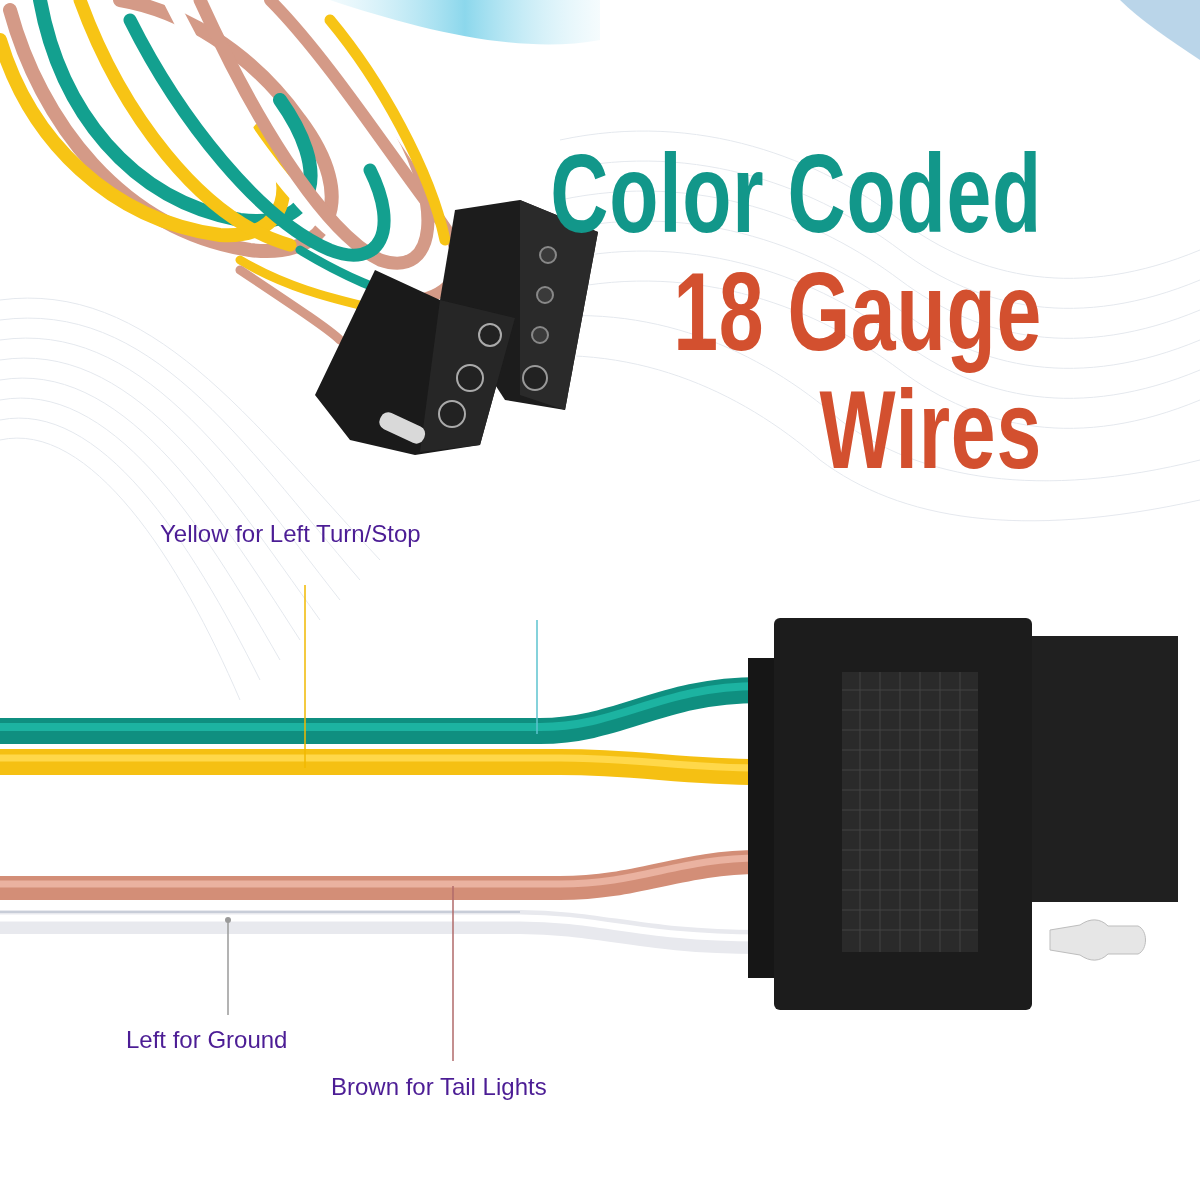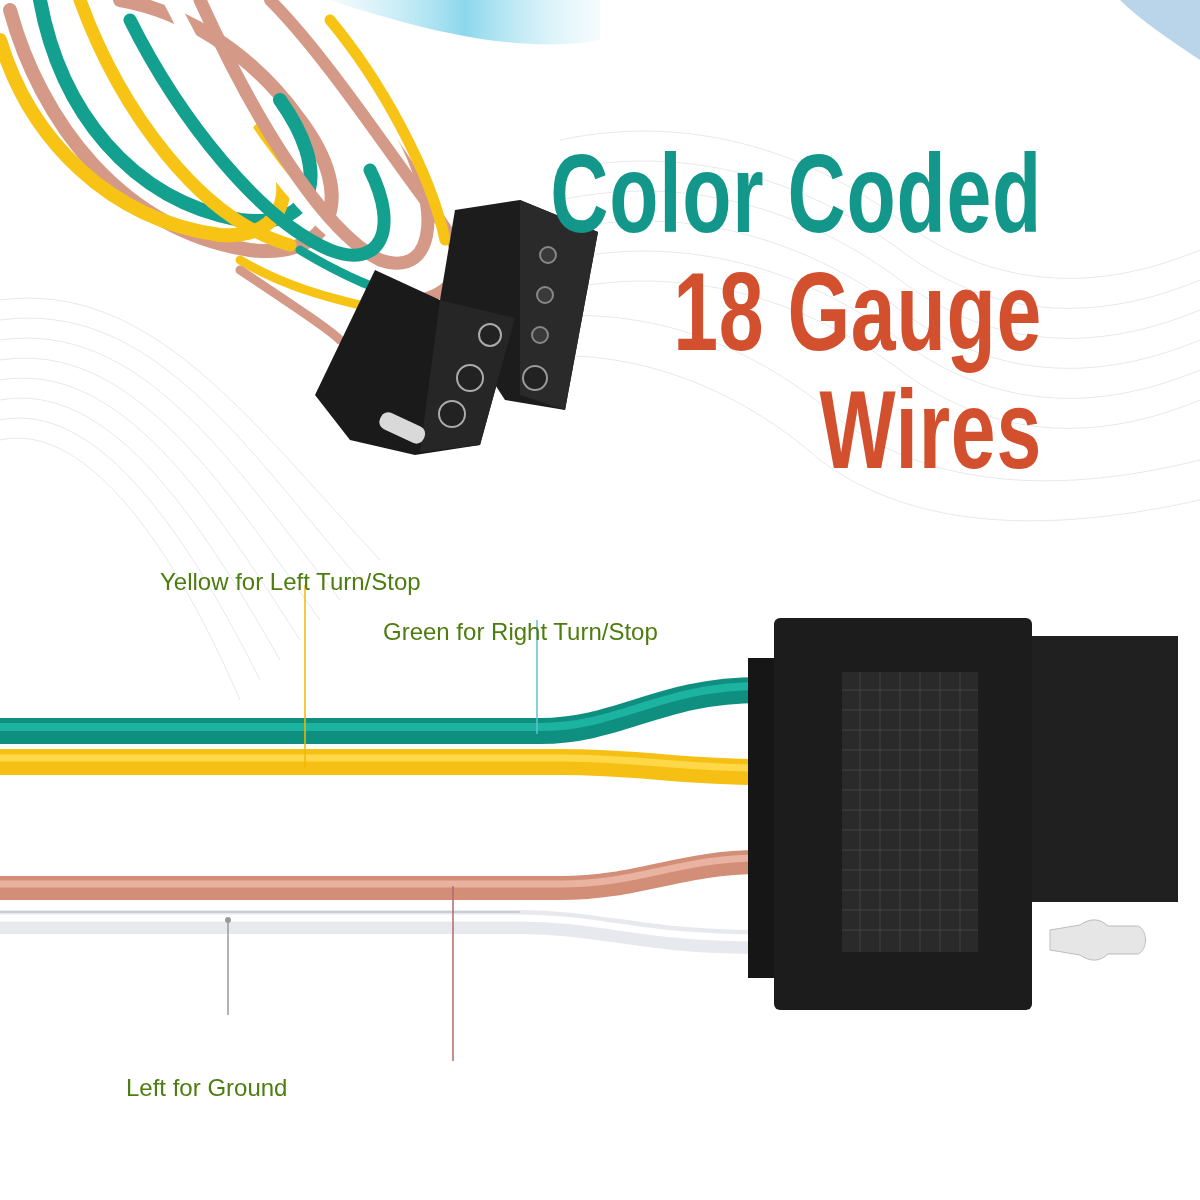--- a/index.html
+++ b/index.html
@@ -19,23 +19,22 @@
     line-height: 1;
     transform: scaleX(0.72);
     transform-origin: right top;
   }
   .headline .l1 { color: #12978a; font-size: 112px; letter-spacing: 1px; display: block; }
   .headline .l2 { color: #d3502f; font-size: 112px; letter-spacing: 1px; display: block; margin-top: 6px; }
   .headline .l3 { color: #d3502f; font-size: 112px; letter-spacing: 1px; display: block; margin-top: 6px; }
   .label {
     position: absolute;
     font-family: "Liberation Sans", sans-serif;
-    font-size: 24px; color: #4d7c0f;
+    font-size: 24px; color: #4c1d95;
     white-space: nowrap;
-    margin-top: 48px;
   }
   .illus { position: absolute; inset: 0; }
 </style>
 </head>
 <body>
 
 <div class="canvas">
 
   <svg class="bg-lines" width="1200" height="1200" viewBox="0 0 1200 1200">
     <defs>
@@ -135,15 +134,15 @@
       <rect x="842" y="672" width="136" height="280" fill="#2a2a2a"></rect>
       <g stroke="#4a4a4a" stroke-width="1" opacity="0.8">
         <path d="M842 690 L978 690 M842 710 L978 710 M842 730 L978 730 M842 750 L978 750 M842 770 L978 770 M842 790 L978 790 M842 810 L978 810 M842 830 L978 830 M842 850 L978 850 M842 870 L978 870 M842 890 L978 890 M842 910 L978 910 M842 930 L978 930"></path>
         <path d="M860 672 L860 952 M880 672 L880 952 M900 672 L900 952 M920 672 L920 952 M940 672 L940 952 M960 672 L960 952"></path>
       </g>
       <path d="M1050 930 L1080 925 C1090 918 1100 918 1108 926 L1138 926 C1148 930 1148 950 1138 954 L1108 954 C1100 962 1090 962 1080 955 L1050 950 Z" fill="#e6e6e6" stroke="#bdbdbd" stroke-width="1"></path>
     </g>
   </svg>
 
   <div class="label" style="left:160px; top:520px;">Yellow for Left Turn/Stop</div>
-  <div class="label" style="left:383px; top:570px;">Green for Right Turn/Stop</div>
   <div class="label" style="left:126px; top:1026px;">Left for Ground</div>
+  <div class="label" style="left:331px; top:1073px;">Brown for Tail Lights</div>
 </div>
 
 </body></html>

